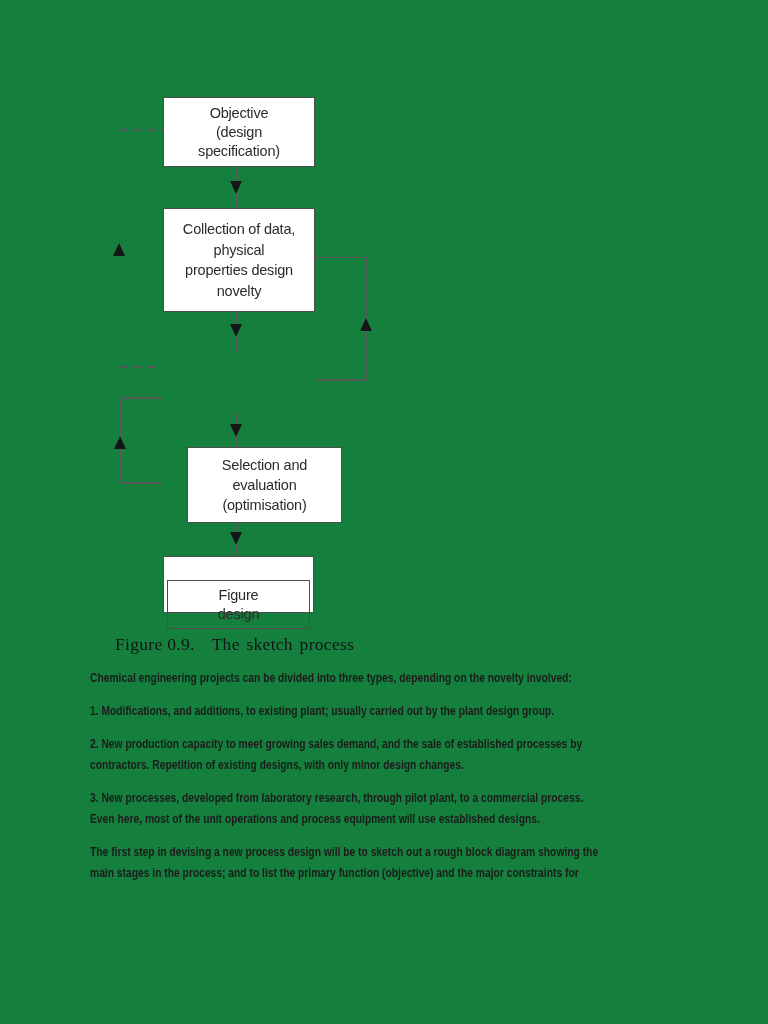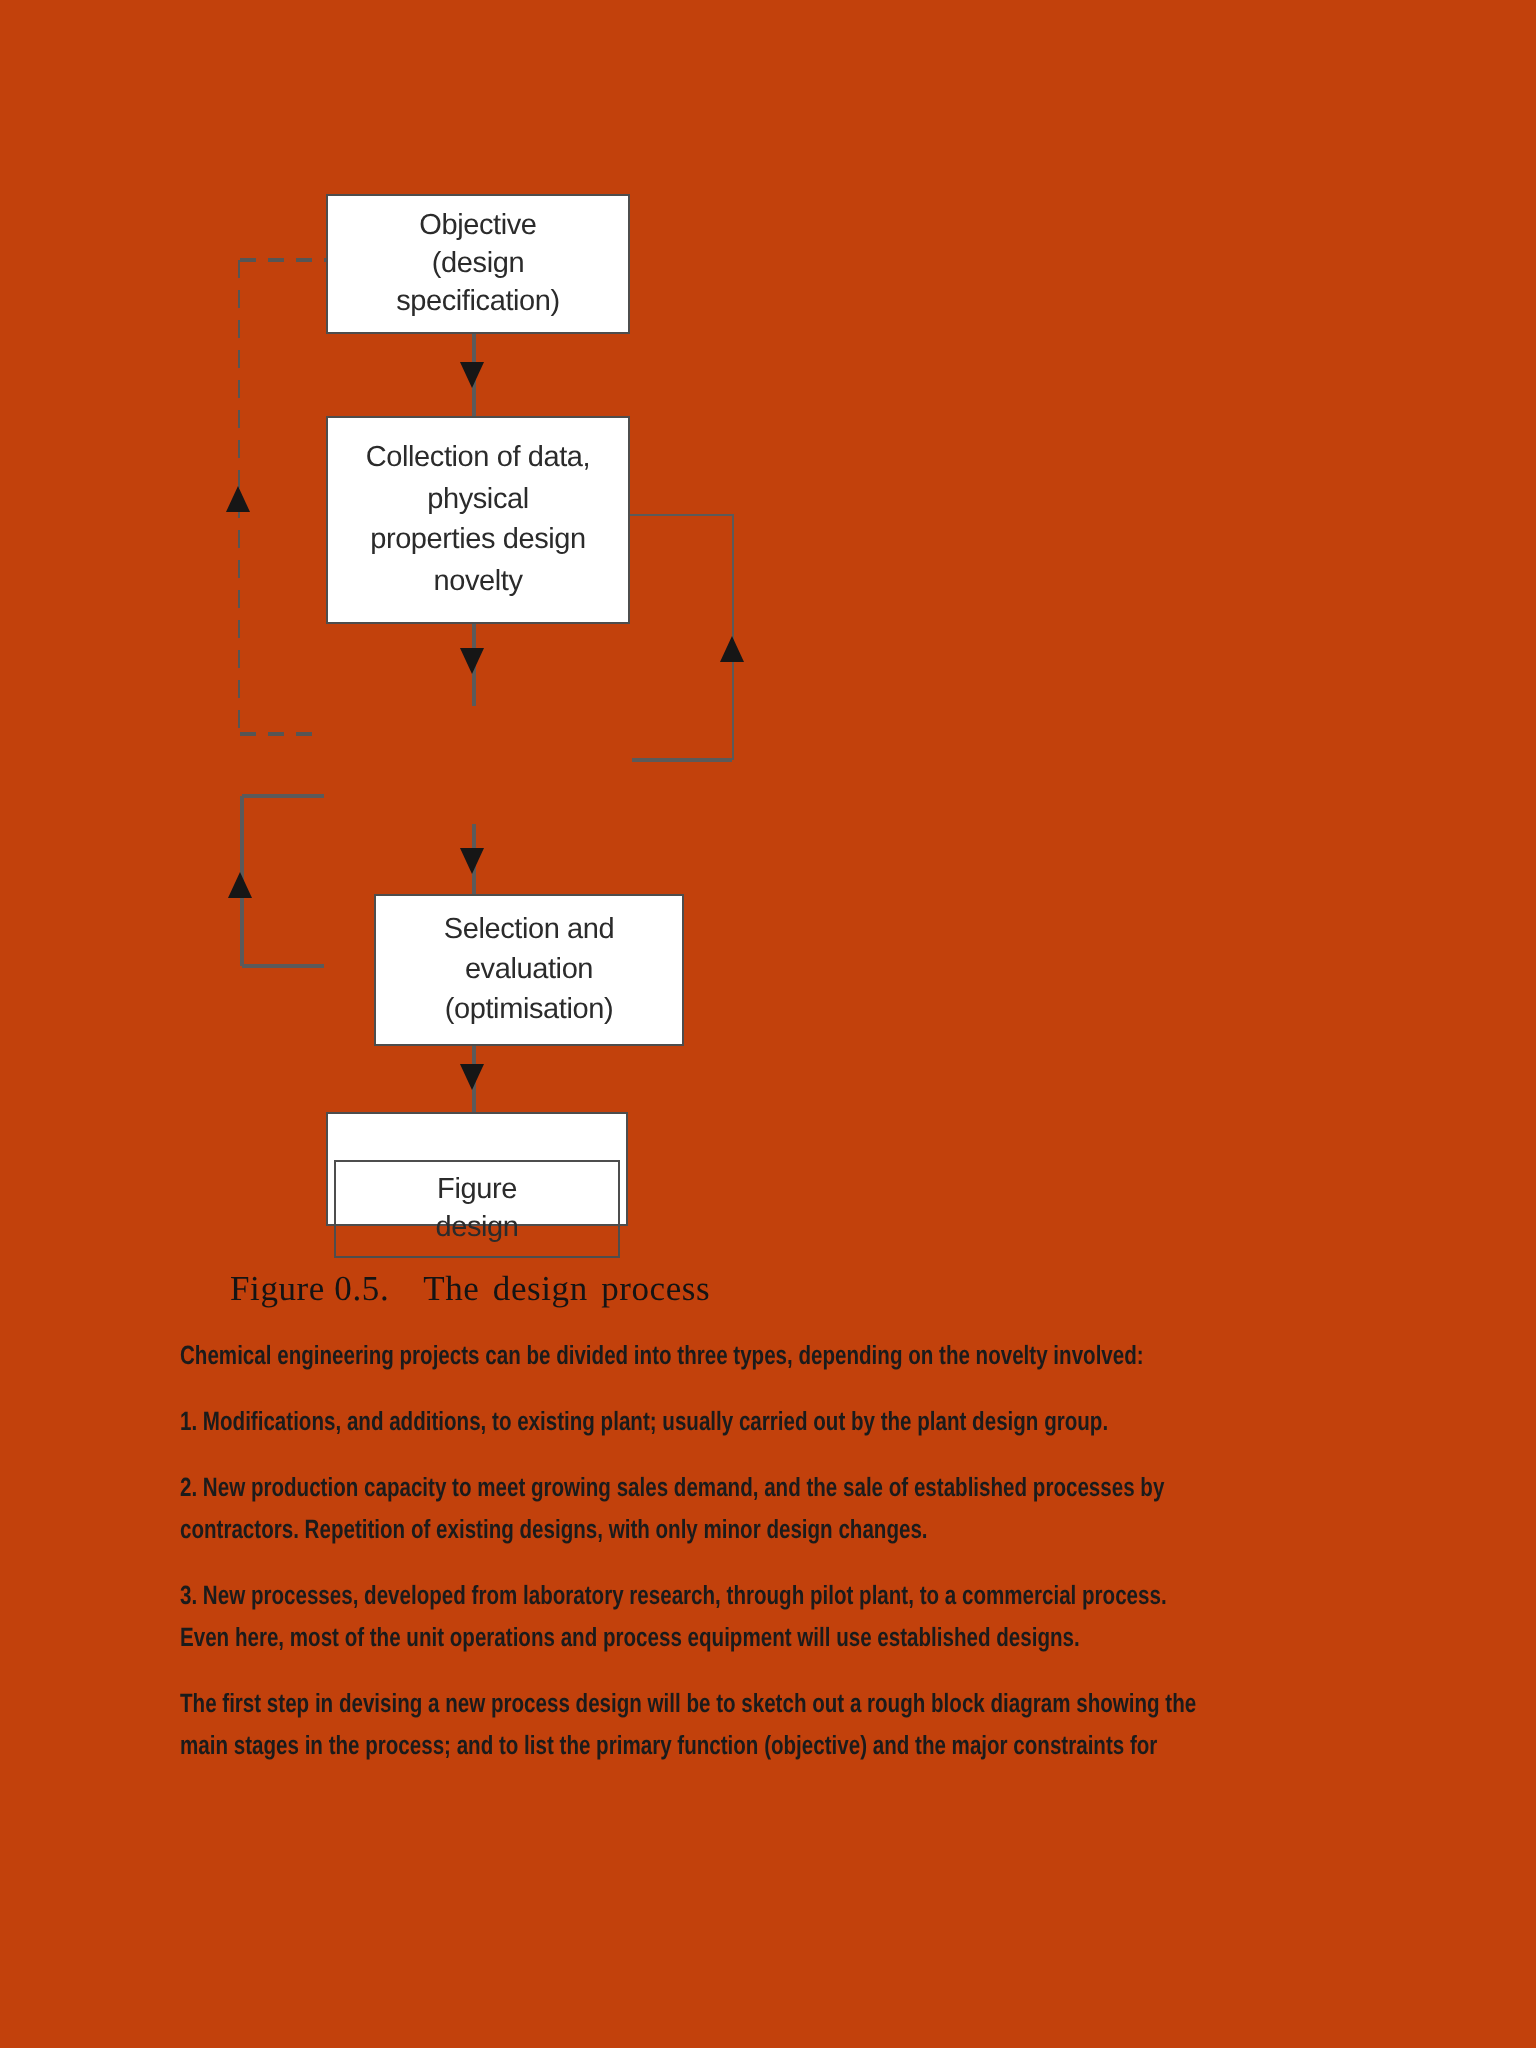--- a/index.html
+++ b/index.html
@@ -1,20 +1,20 @@
 <!DOCTYPE html>
 <html><head>
 <meta charset="utf-8">
 <style>
   html, body { margin: 0; padding: 0; background: #ffffff; }
   .page {
     position: relative;
     width: 768px;
     height: 1024px;
-    background: #c2410c;
+    background: #15803d;
     overflow: hidden;
     font-family: "Liberation Sans", sans-serif;
   }
 
   
   .diagram { position: absolute; left: 0; top: 0; width: 768px; height: 660px; }
 
   .fc-box {
     position: absolute;
     box-sizing: border-box;
@@ -137,21 +137,21 @@
     <div class="fc-arrow-up" style="left:114px; top:436px;"></div>
 
     <div class="fc-dash-h" style="left:120px; top:129px; width:43px;"></div>
     <div class="fc-dash-v" style="left:118.5px; top:130px; height:237px;"></div>
     <div class="fc-dash-h" style="left:120px; top:366px; width:42px;"></div>
     <div class="fc-arrow-up" style="left:113px; top:243px;"></div>
 
   </div>
 
   <div class="caption">
-    <span class="caption-label">Figure 0.5.</span><span class="caption-title">The design process</span>
+    <span class="caption-label">Figure 0.9.</span><span class="caption-title">The sketch process</span>
   </div>
 
   <div class="body-copy">
     <p class="para">Chemical engineering projects can be divided into three types, depending on the novelty involved:</p>
     <p class="para">1. Modifications, and additions, to existing plant; usually carried out by the plant design group.</p>
     <p class="para">2. New production capacity to meet growing sales demand, and the sale of established processes by
 contractors. Repetition of existing designs, with only minor design changes.</p>
     <p class="para">3. New processes, developed from laboratory research, through pilot plant, to a commercial process.
 Even here, most of the unit operations and process equipment will use established designs.</p>
     <p class="para">The first step in devising a new process design will be to sketch out a rough block diagram showing the

